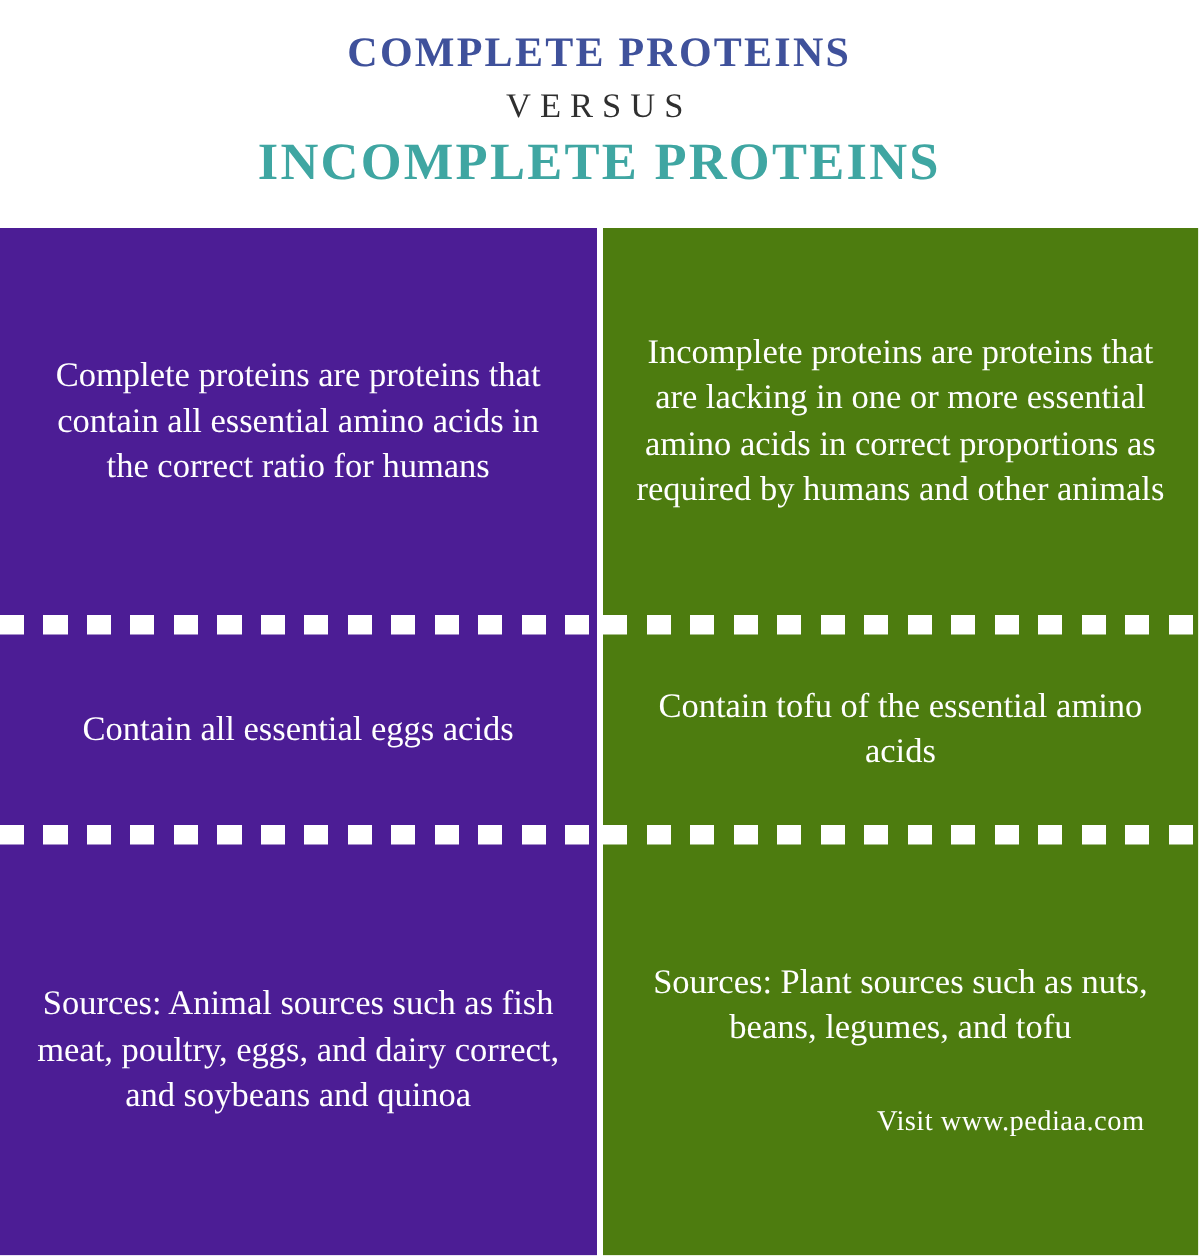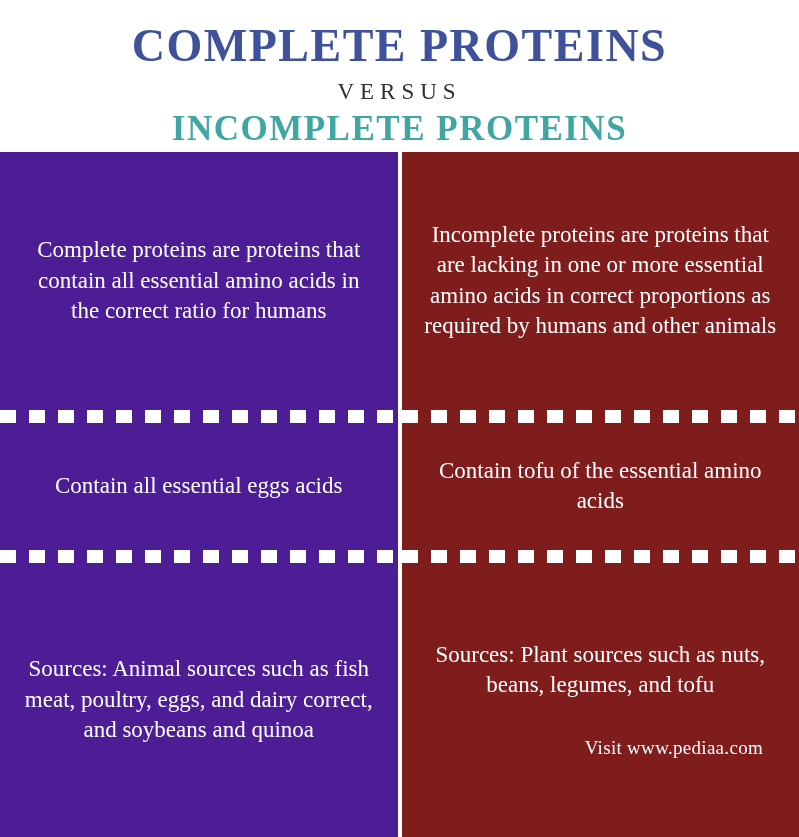--- a/index.html
+++ b/index.html
@@ -21,21 +21,21 @@
   .header {
     height: 152px;
     display: flex;
     flex-direction: column;
     align-items: center;
     justify-content: flex-start;
     padding-top: 20px;
     background: #ffffff;
   }
   .title-main {
-    font-size: 46px;
+    font-size: 28px;
     font-weight: bold;
     letter-spacing: 1.5px;
     color: #3f519b;
     line-height: 1.15;
     text-align: left;
   }
   .title-versus {
     font-size: 23px;
     letter-spacing: 6px;
     color: #2f2f2f;
@@ -57,21 +57,21 @@
     display: flex;
     width: 799px;
     height: 685px;
   }
   .col {
     width: 399.5px;
     display: flex;
     flex-direction: column;
   }
   .col-left { background: #4c1d95; }
-  .col-right { background: #7f1d1d; }
+  .col-right { background: #4d7c0f; }
 
   .cell {
     color: #ffffff;
     text-align: center;
     display: flex;
     align-items: center;
     justify-content: center;
     padding: 10px 22px;
     font-size: 23px;
     line-height: 1.33;

